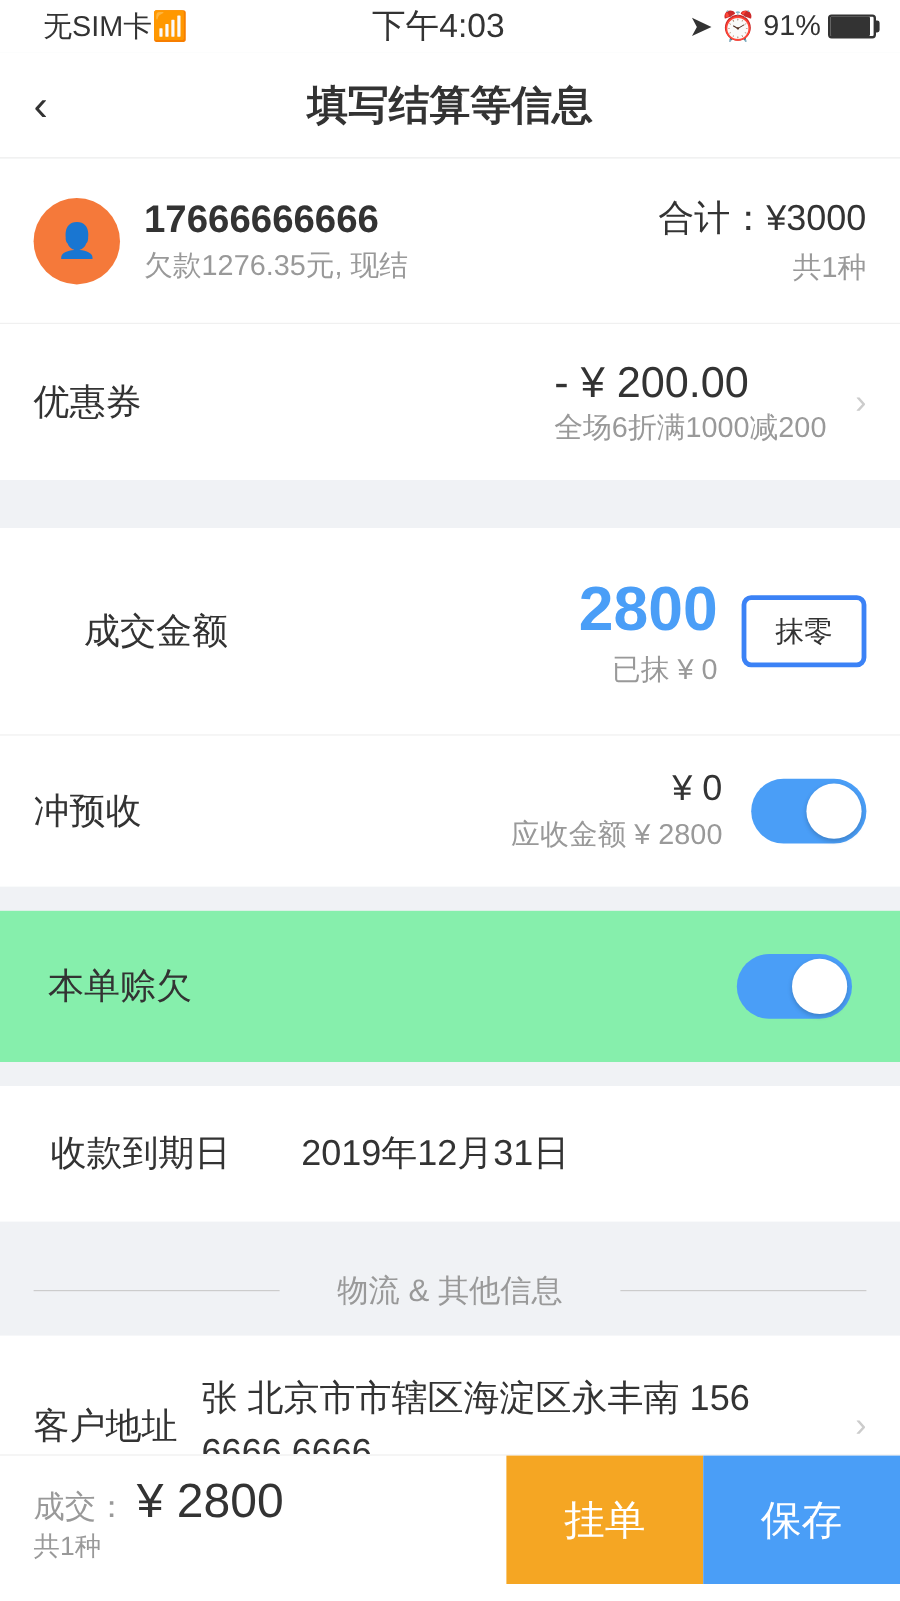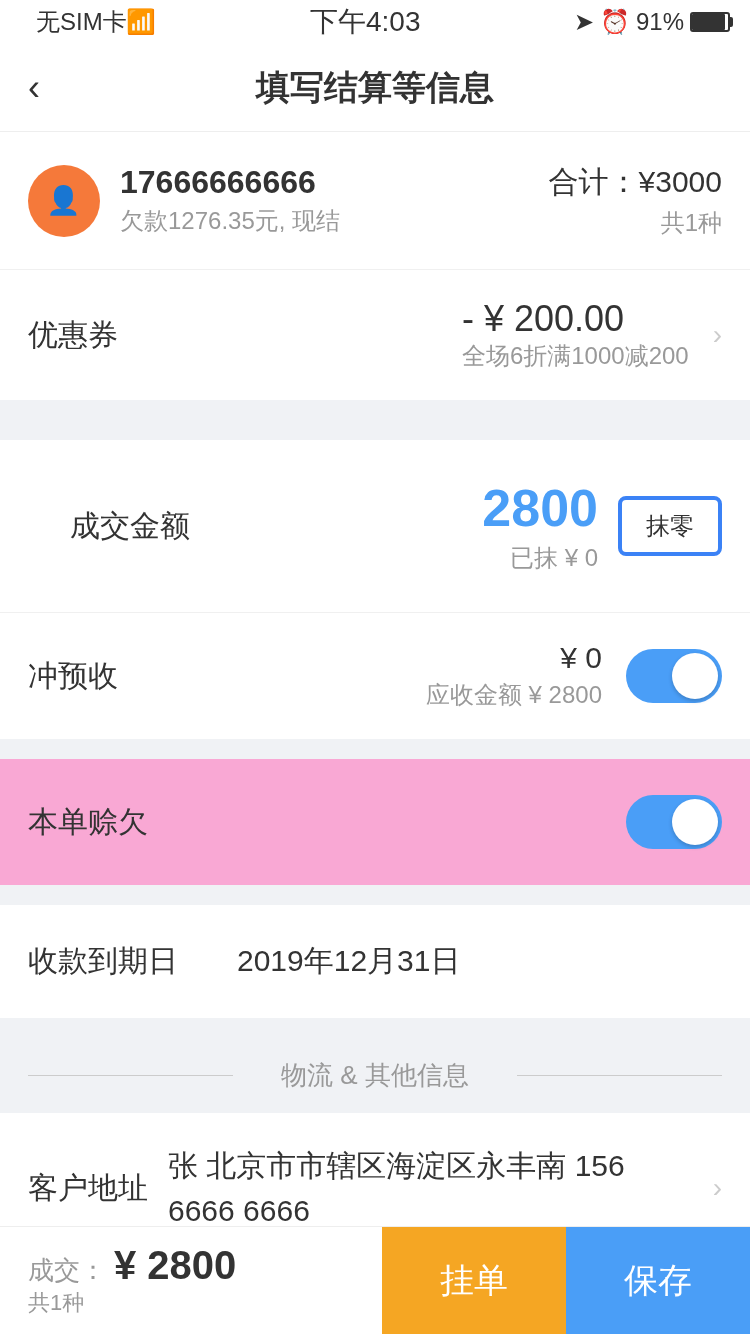--- a/index.html
+++ b/index.html
@@ -165,29 +165,29 @@
       top: 4px;
       right: 4px;
       box-shadow: 0 2px 4px rgba(0,0,0,0.2);
     }
 
     
     .bendan-row {
       display: flex;
       align-items: center;
       justify-content: space-between;
-      padding: 36px 28px;
-      background: #f9a8d4;
+      padding: 36px 40px;
+      background: #86efac;
       margin-bottom: 20px;
     }
     .bendan-label { font-size: 30px; color: #333; }
 
     
     .duedate-row {
-      padding: 36px 28px;
+      padding: 36px 42px;
       background: #fff;
       font-size: 30px;
       color: #333;
       margin-bottom: 20px;
       display: flex;
       align-items: center;
       gap: 20px;
     }
     .duedate-value { color: #333; margin-left: 39px; }
 
@@ -222,36 +222,36 @@
 
     
     .extra-space {
       background: #fff;
       height: 200px;
     }
 
     
     .bottom-bar {
       position: fixed;
-      bottom: 0;
+      bottom: 14px;
       left: 0;
       width: 750px;
       height: 108px;
       background: #fff;
       display: flex;
       align-items: center;
       border-top: 1px solid #eee;
     }
     .bottom-summary {
       flex: 1;
       padding: 0 28px;
     }
     .bottom-btn {
       height: 100%;
-      width: 184px;
+      width: 164px;
       display: flex;
       align-items: center;
       justify-content: center;
       font-size: 34px;
       font-weight: 500;
       color: #fff;
       cursor: pointer;
     }
     .btn-hang { background: #f5a623; }
     .btn-save { background: #4a9ef7; }
@@ -385,19 +385,19 @@
   </div>
 
   <div class="extra-space"></div>
 
 </div>
 
 <div class="bottom-bar">
   <div class="bottom-summary">
     <div style="display:flex;align-items:baseline;gap:8px;">
       <span style="font-size:26px;color:#999;">成交：</span>
-      <span style="font-size:40px;font-weight:700;color:#333;">¥ 2800</span>
+      <span style="font-size:40px;font-weight:400;color:#333;">¥ 2800</span>
     </div>
     <div style="font-size:22px;color:#999;">共1种</div>
   </div>
   <div class="bottom-btn btn-hang">挂单</div>
   <div class="bottom-btn btn-save">保存</div>
 </div>
 
 </body></html>

